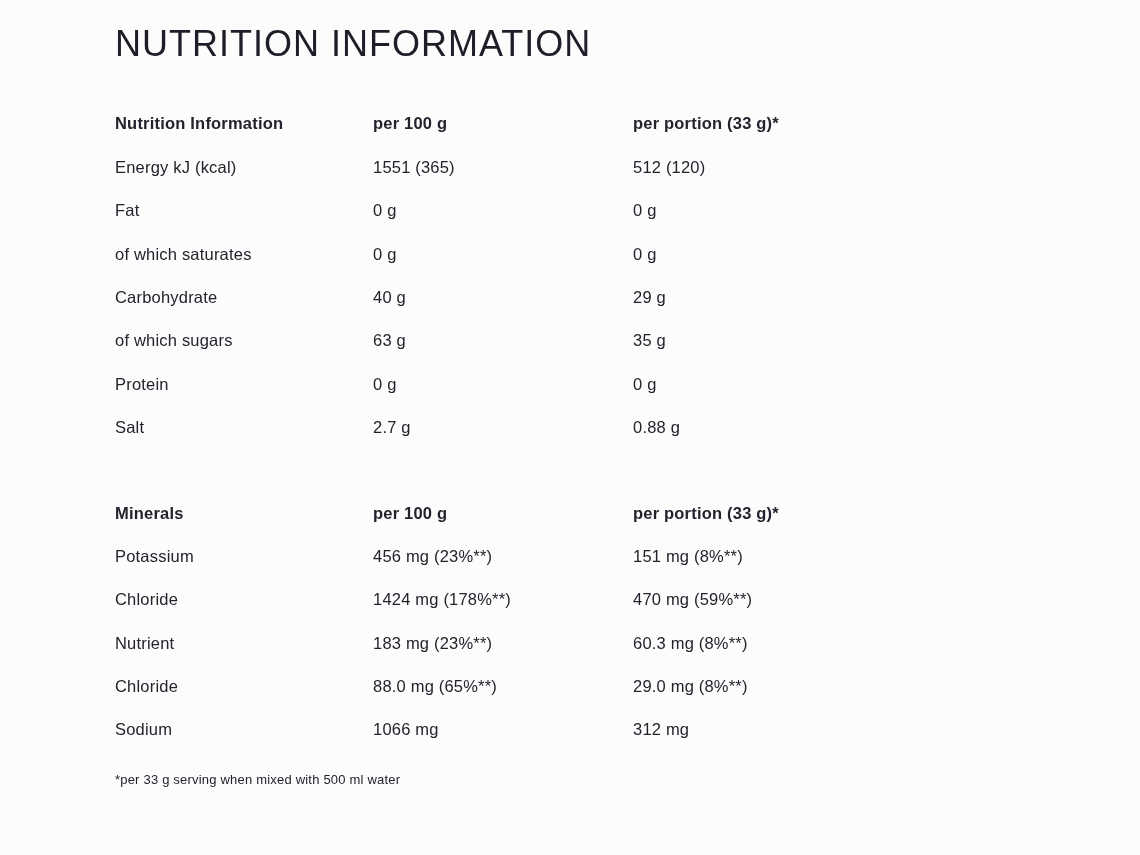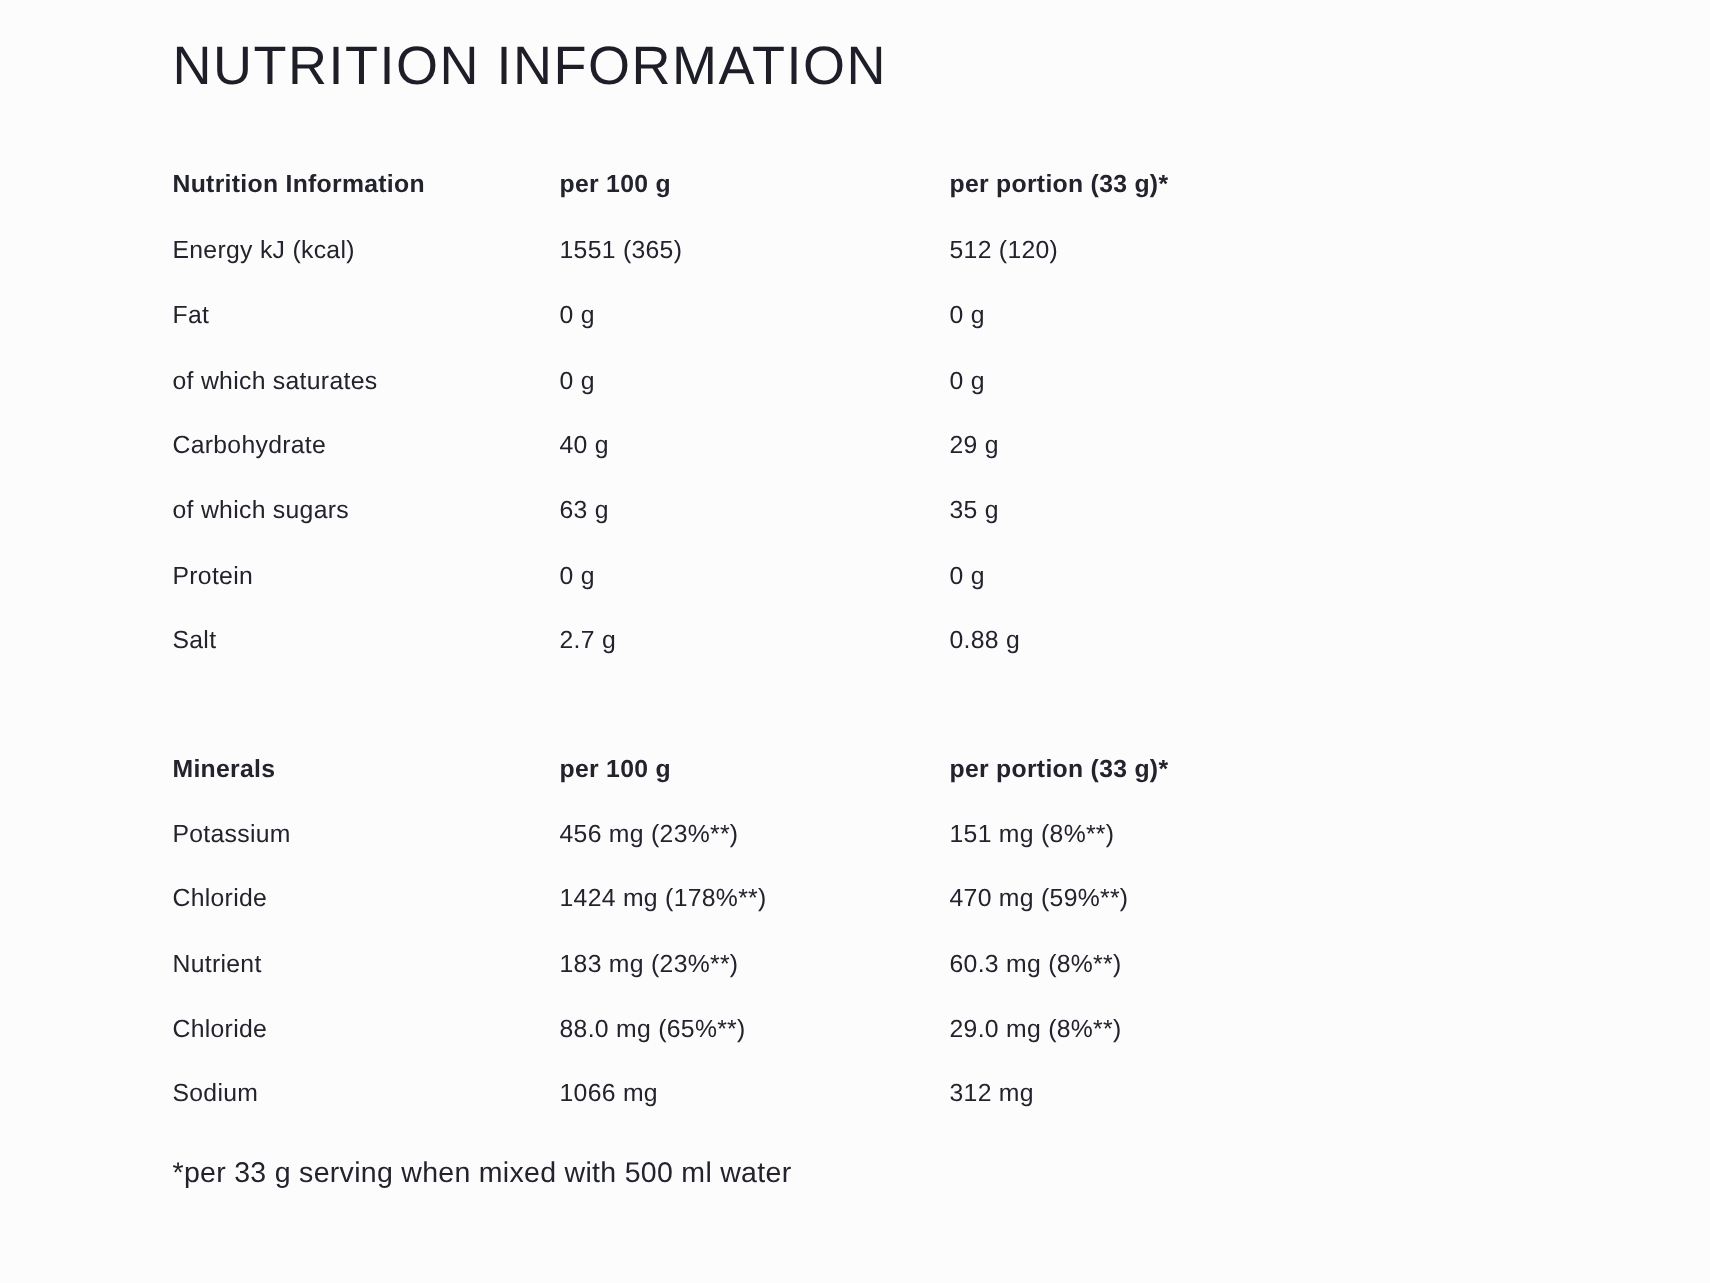--- a/index.html
+++ b/index.html
@@ -36,21 +36,21 @@
   .nutri-table .cell {
     white-space: nowrap;
     letter-spacing: 0.2px;
   }
   .nutri-table .head {
     font-weight: bold;
   }
   #nutrition-table { margin-top: 37px; }
   #minerals-table  { margin-top: 42px; }
   .footnote {
-    font-size: 19px;
+    font-size: 13px;
     letter-spacing: 0.2px;
   }
   #footnote-serving { margin-top: 20px; }
   #footnote-nrv     { margin-top: 38px; }
 </style>
 </head>
 <body>
 
 <div class="content">
 

